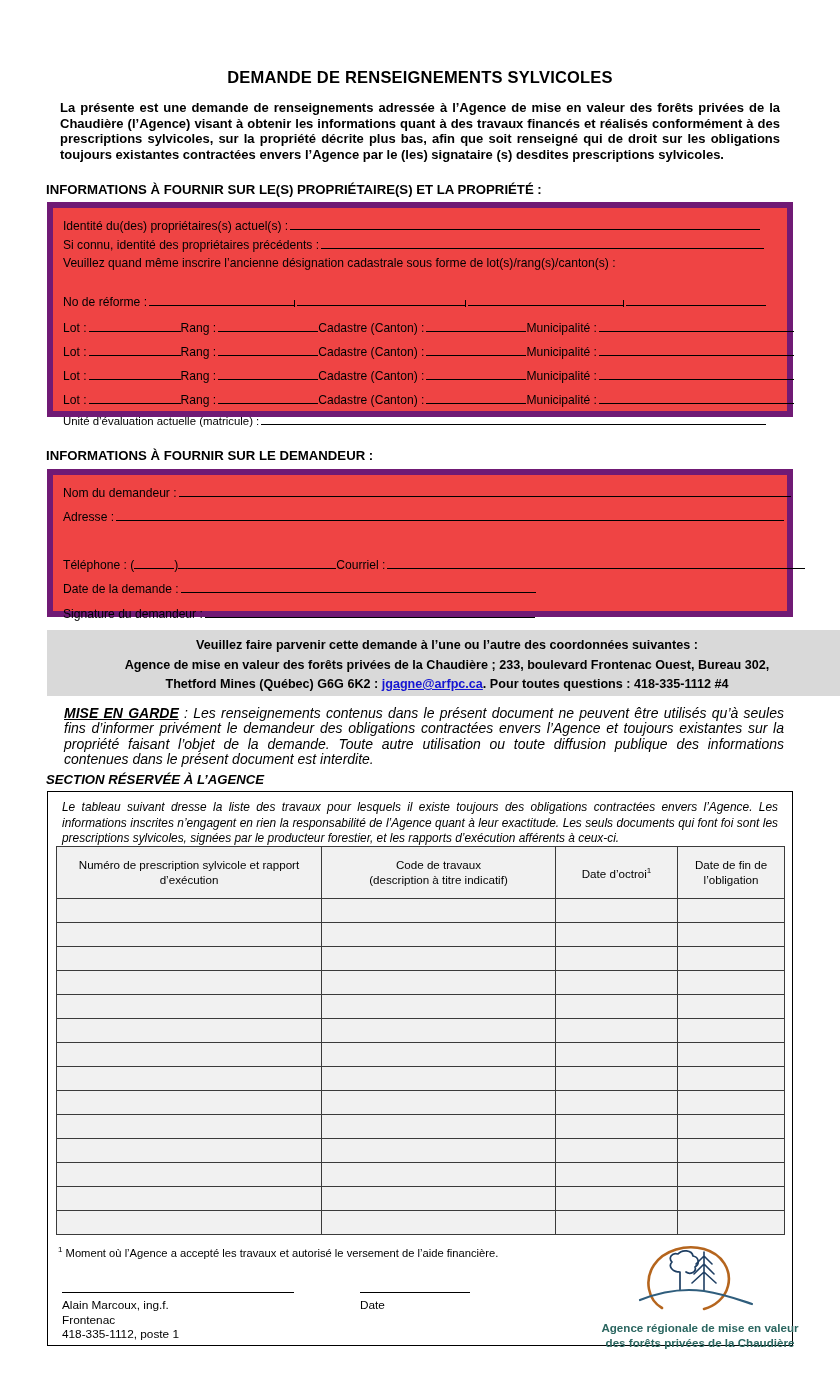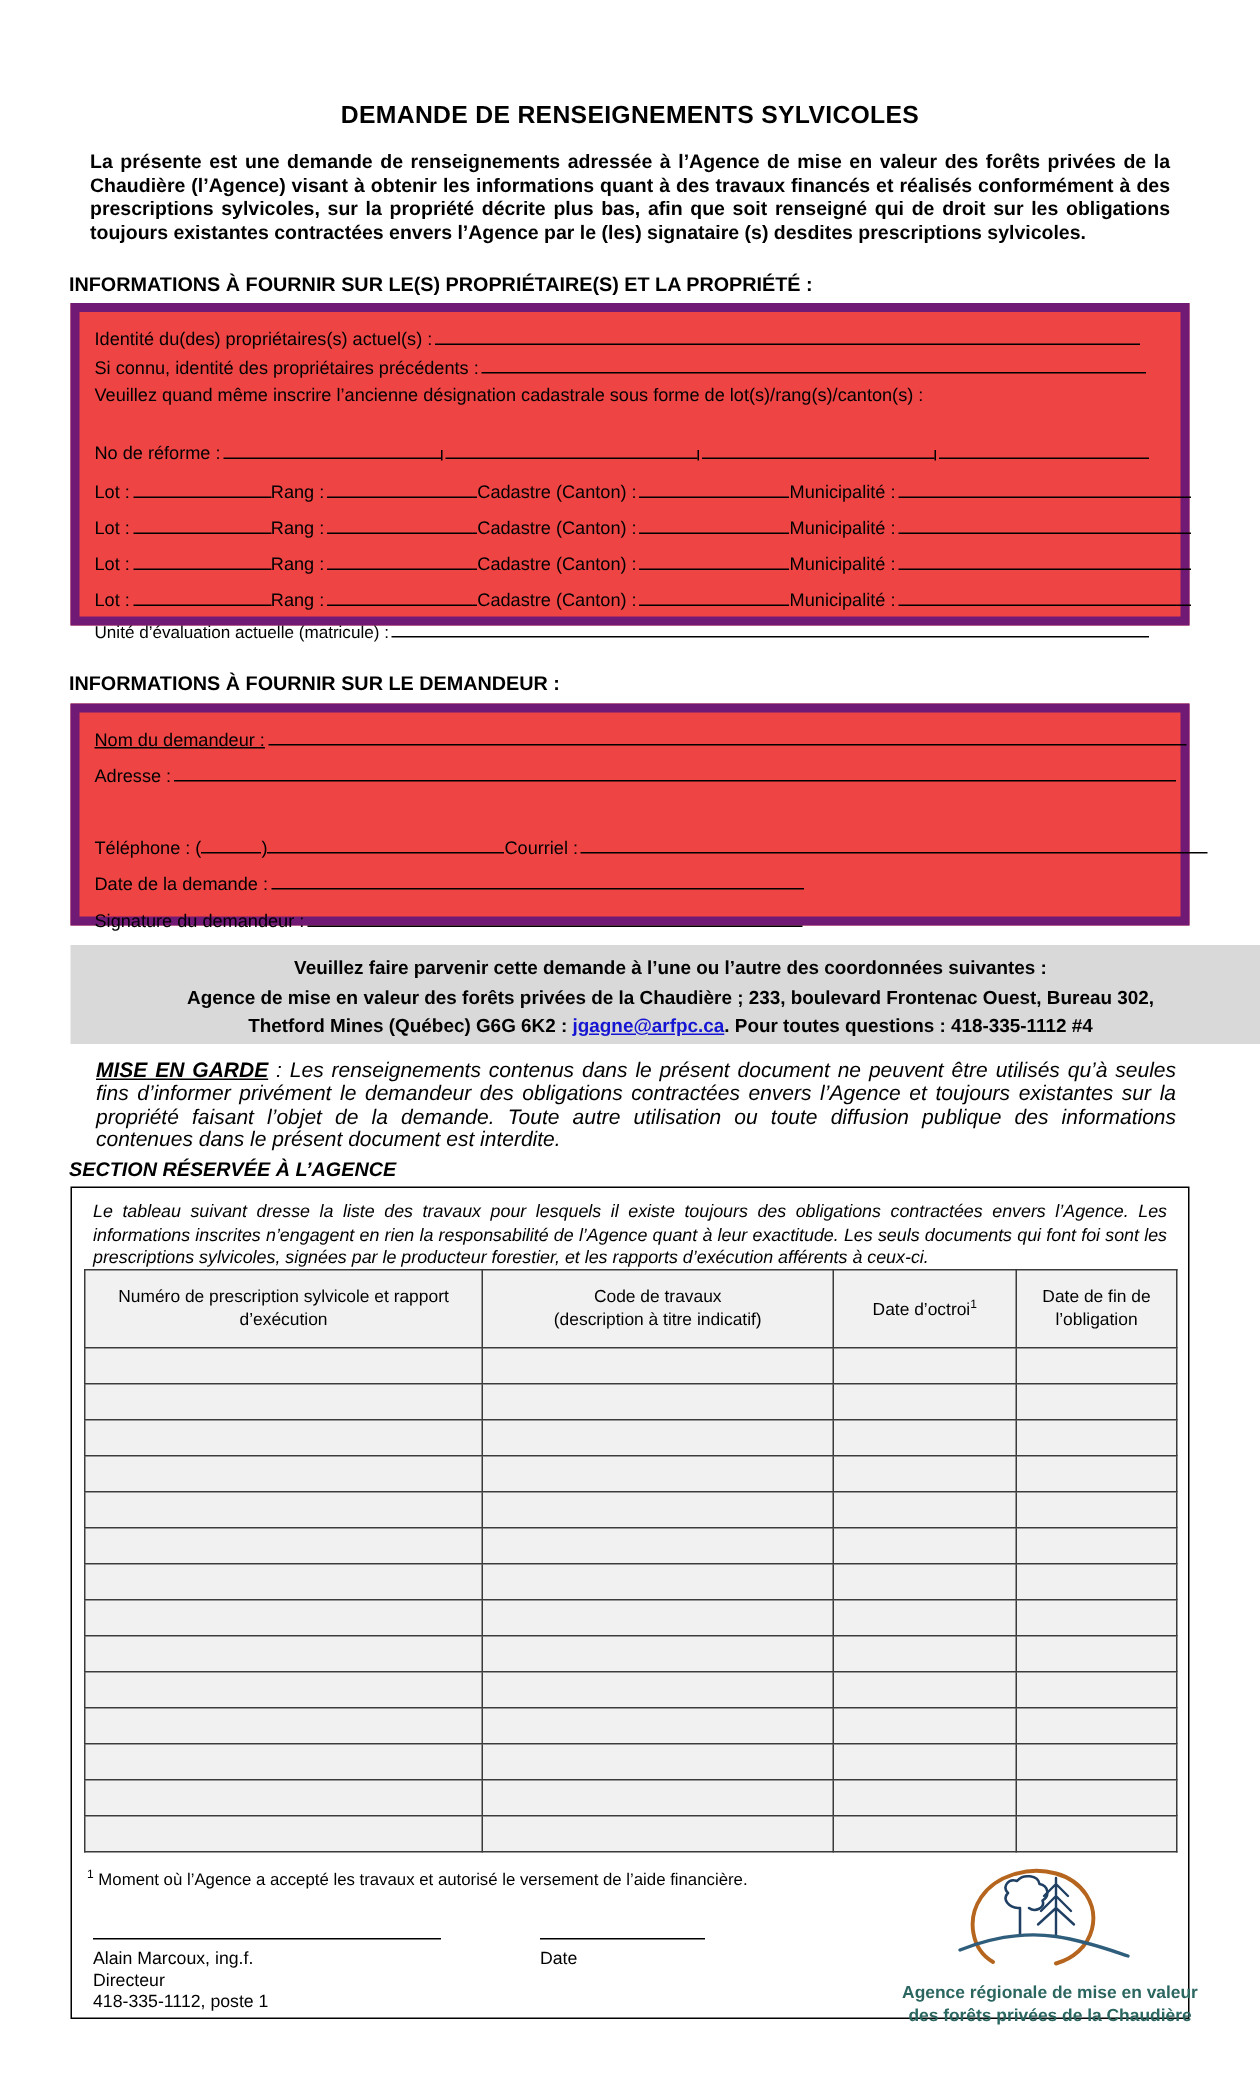--- a/index.html
+++ b/index.html
@@ -238,21 +238,21 @@
 
     <div class="frow" style="top:205px; font-size:11.4px;">
       <span>Unité d’évaluation actuelle (matricule) :</span><span class="rule" style="width:505px;"></span>
     </div>
   </div>
 
   <div class="sec-head" style="left:46px; top:448px;">INFORMATIONS À FOURNIR SUR LE DEMANDEUR :</div>
 
   <div class="fieldbox" style="left:47px; top:469px; width:746px; height:148px;">
 
-    <div class="frow" style="top:10px;text-decoration:underline;">
+    <div class="frow" style="top:10px;">
       <span>Nom du demandeur :</span><span class="rule" style="width:612px;"></span>
     </div>
 
     <div class="frow" style="top:34px;">
       <span>Adresse :</span><span class="rule" style="width:668px;"></span>
     </div>
 
 
     <div class="frow" style="top:82px;">
       <span>Téléphone : (</span><span class="rule" style="width:40px; margin:0;"></span><span>)</span><span class="rule" style="width:158px; margin:0;"></span><span>Courriel :</span><span class="rule" style="width:418px;"></span>
@@ -399,21 +399,21 @@
 
   <div class="footnote" style="left:58px; top:1245px;">
     <span class="sup">1</span><span> Moment où l’Agence a accepté les travaux et autorisé le versement de l’aide financière.</span>
   </div>
 
   <div class="sigline" style="left:62px; top:1292px; width:232px;"></div>
   <div class="sigline" style="left:360px; top:1292px; width:110px;"></div>
 
   <div class="sigtext" style="left:62px; top:1298px;">
     <div>Alain Marcoux, ing.f.</div>
-    <div>Directeur</div>
+    <div>Frontenac</div>
     <div>418-335-1112, poste 1</div>
   </div>
 
   <div class="sigtext" style="left:360px; top:1298px;">Date</div>
 
   <div class="logo-wrap" style="left:600px; top:1238px; width:200px;">
     <svg width="200" height="78" viewBox="0 0 200 78">
 
       <path d="M 62 70 C 48 62 44 42 54 27 C 64 12 86 6 104 11 C 122 16 132 32 128 48 C 125 60 115 68 104 71" fill="none" stroke="#b5651d" stroke-width="2.6" stroke-linecap="round"></path>
 

